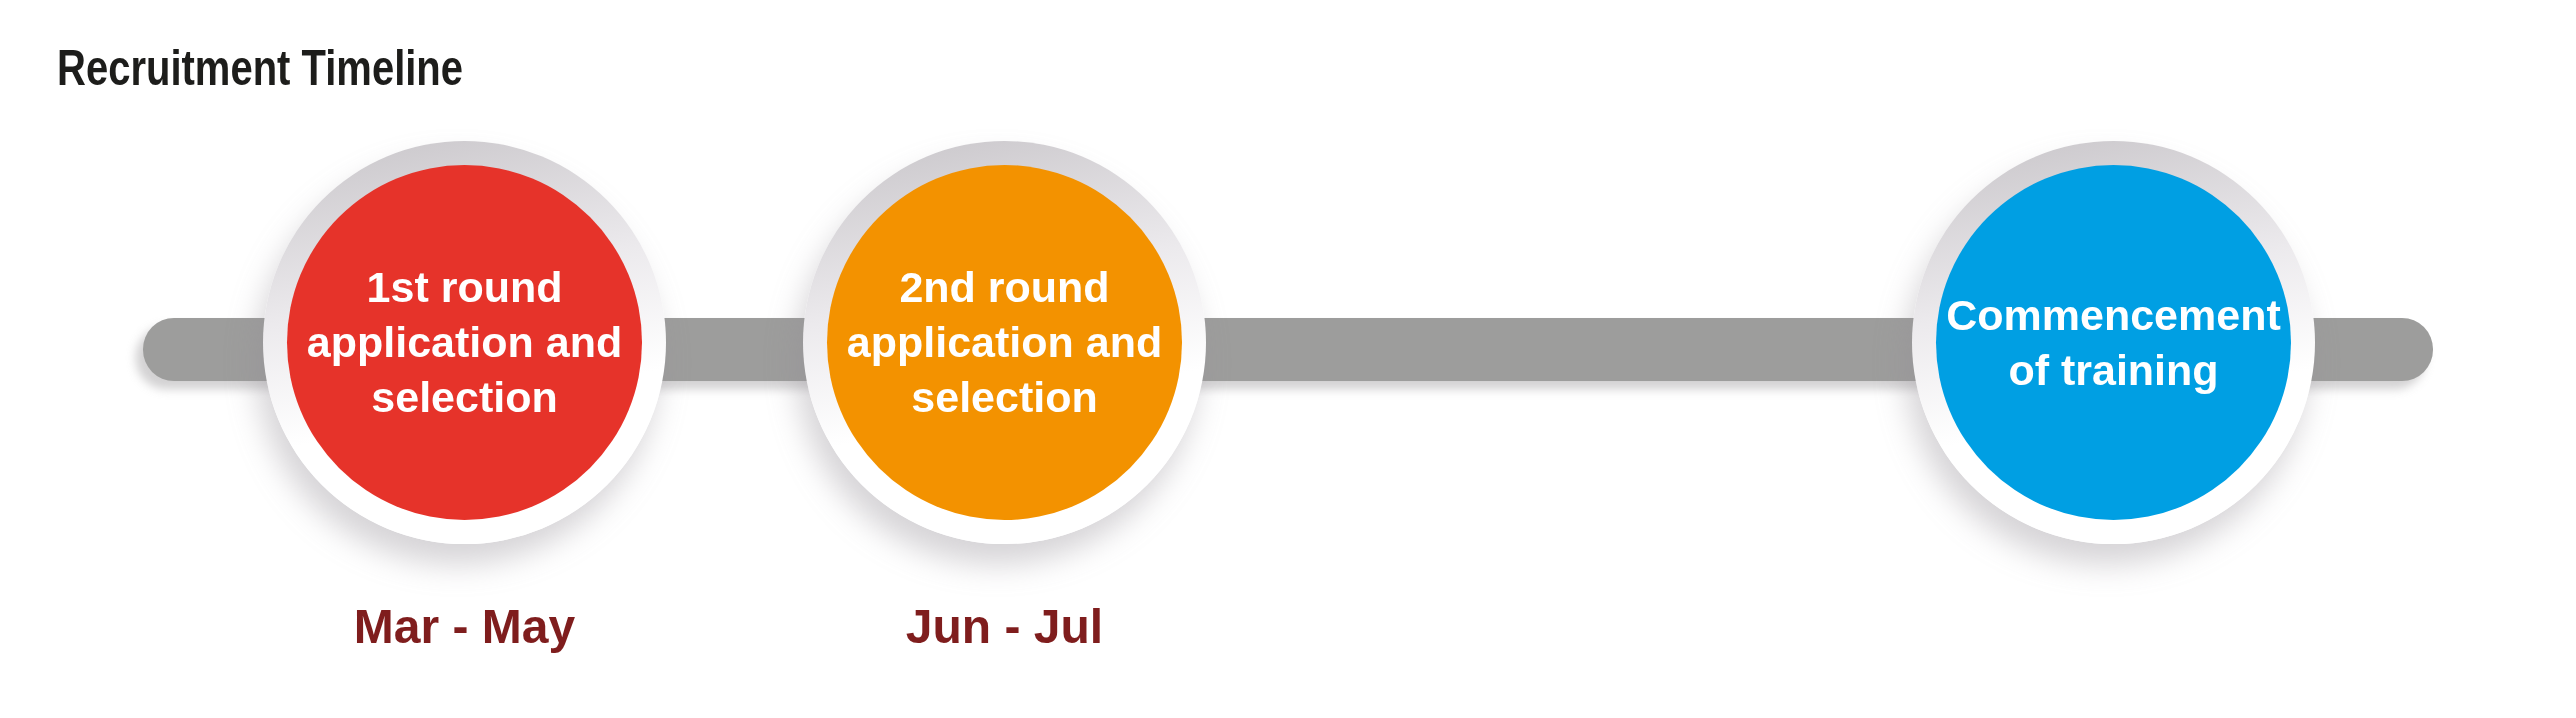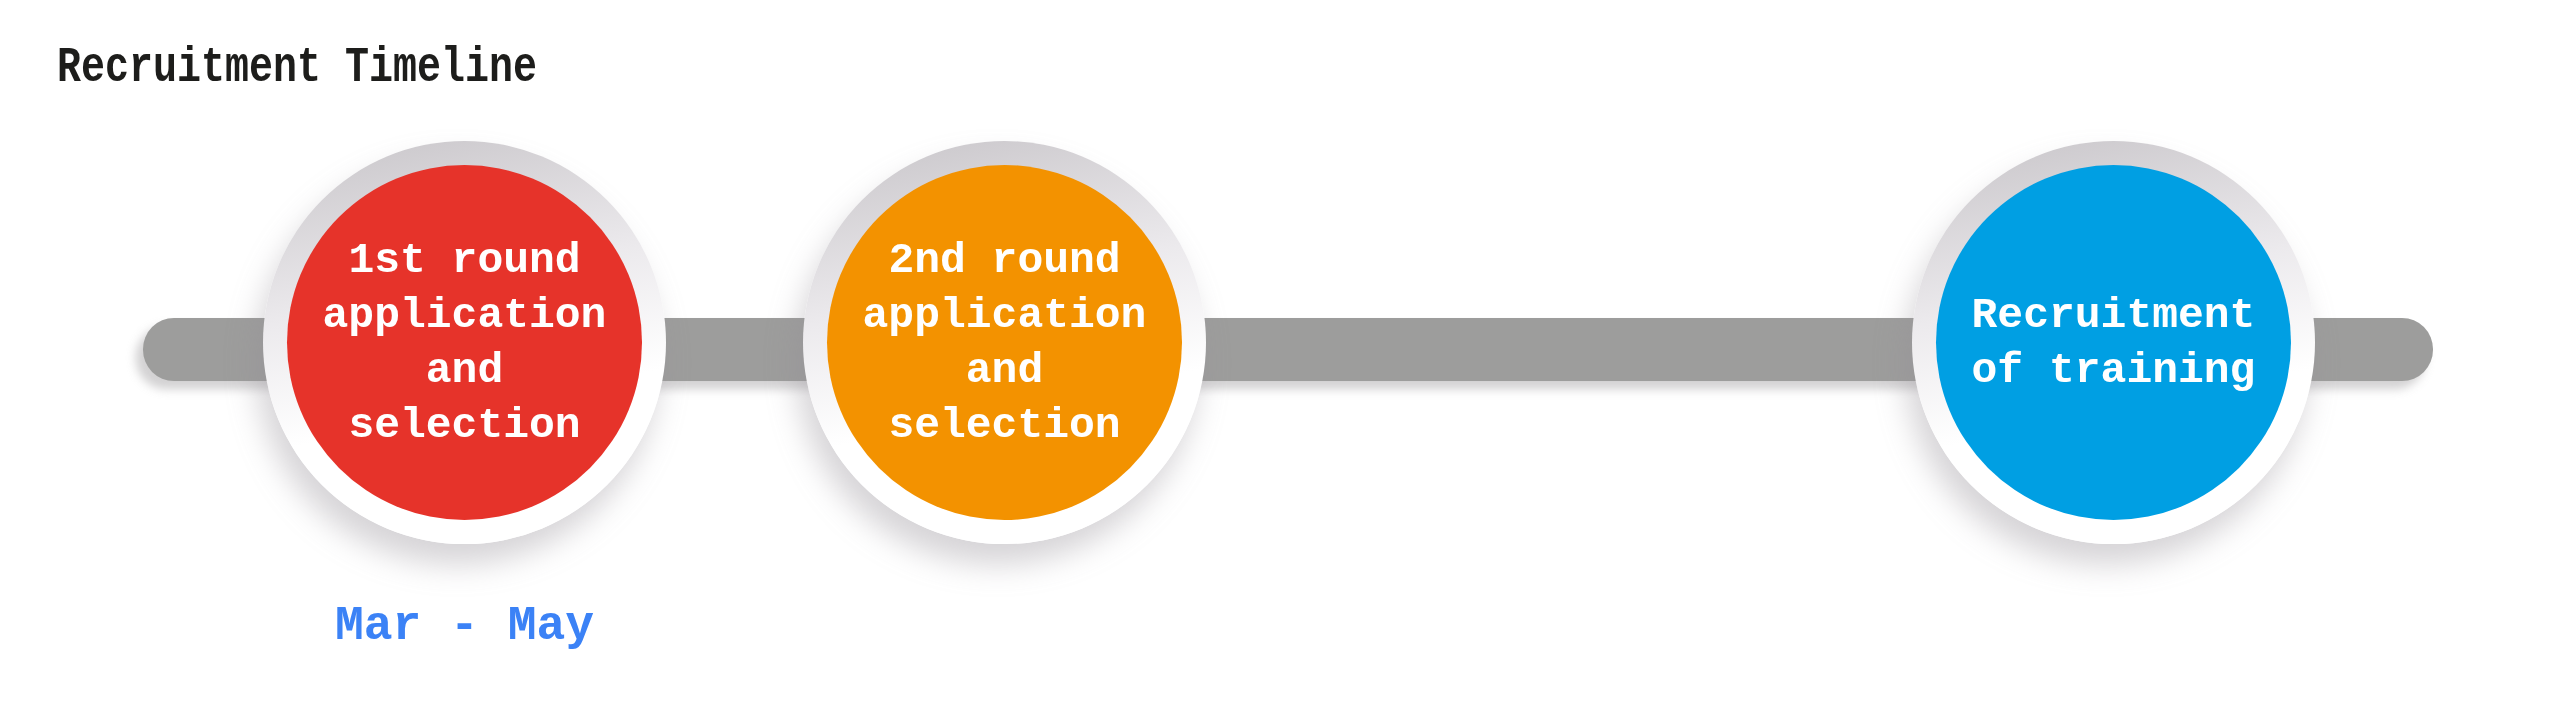--- a/index.html
+++ b/index.html
@@ -6,21 +6,21 @@
     margin: 0;
     padding: 0;
     background: #ffffff;
   }
   .canvas {
     position: relative;
     width: 2576px;
     height: 718px;
     background: #ffffff;
     overflow: hidden;
-    font-family: Liberation Mono, monospace;
+    font-family: Liberation Sans, sans-serif;
   }
   .title {
     position: absolute;
     left: 57px;
     top: 39px;
     font-size: 50px;
     font-weight: bold;
     color: #1d1d1b;
     white-space: nowrap;
     transform: scaleX(0.8);
@@ -78,21 +78,21 @@
     white-space: pre-line;
   }
   .period {
     position: absolute;
     left: 0;
     top: 458px;
     width: 403px;
     text-align: center;
     font-size: 48px;
     font-weight: bold;
-    color: #3b82f6;
+    color: #7f1d1d;
     white-space: nowrap;
   }
 </style>
 </head>
 <body>
 
 <div class="canvas">
 
   <div class="title">Recruitment Timeline</div>
 
@@ -110,28 +110,29 @@
   </div>
 
   <div class="step step-2">
     <div class="ring">
       <div class="disc" style="background-color: rgb(243, 146, 0); align-items: center;">
         <span class="disc-label">2nd round
 application and
 selection</span>
       </div>
     </div>
+    <div class="period">Jun - Jul</div>
   </div>
 
   <div class="step step-3">
   </div>
 
   <div class="step step-4">
     <div class="ring">
       <div class="disc" style="background-color: rgb(0, 159, 227);">
-        <span class="disc-label">Recruitment
+        <span class="disc-label">Commencement
 of training</span>
       </div>
     </div>
   </div>
 
 </div>
 
 
 </body></html>

